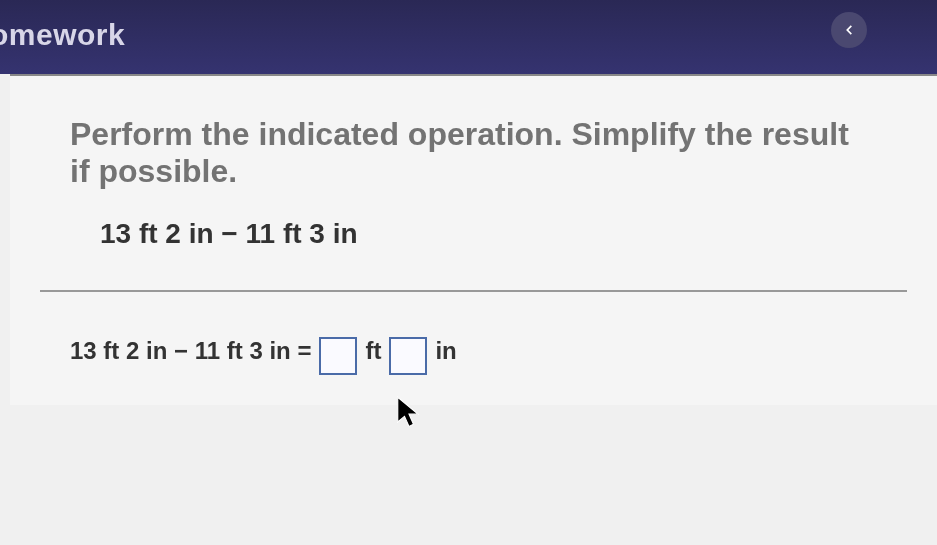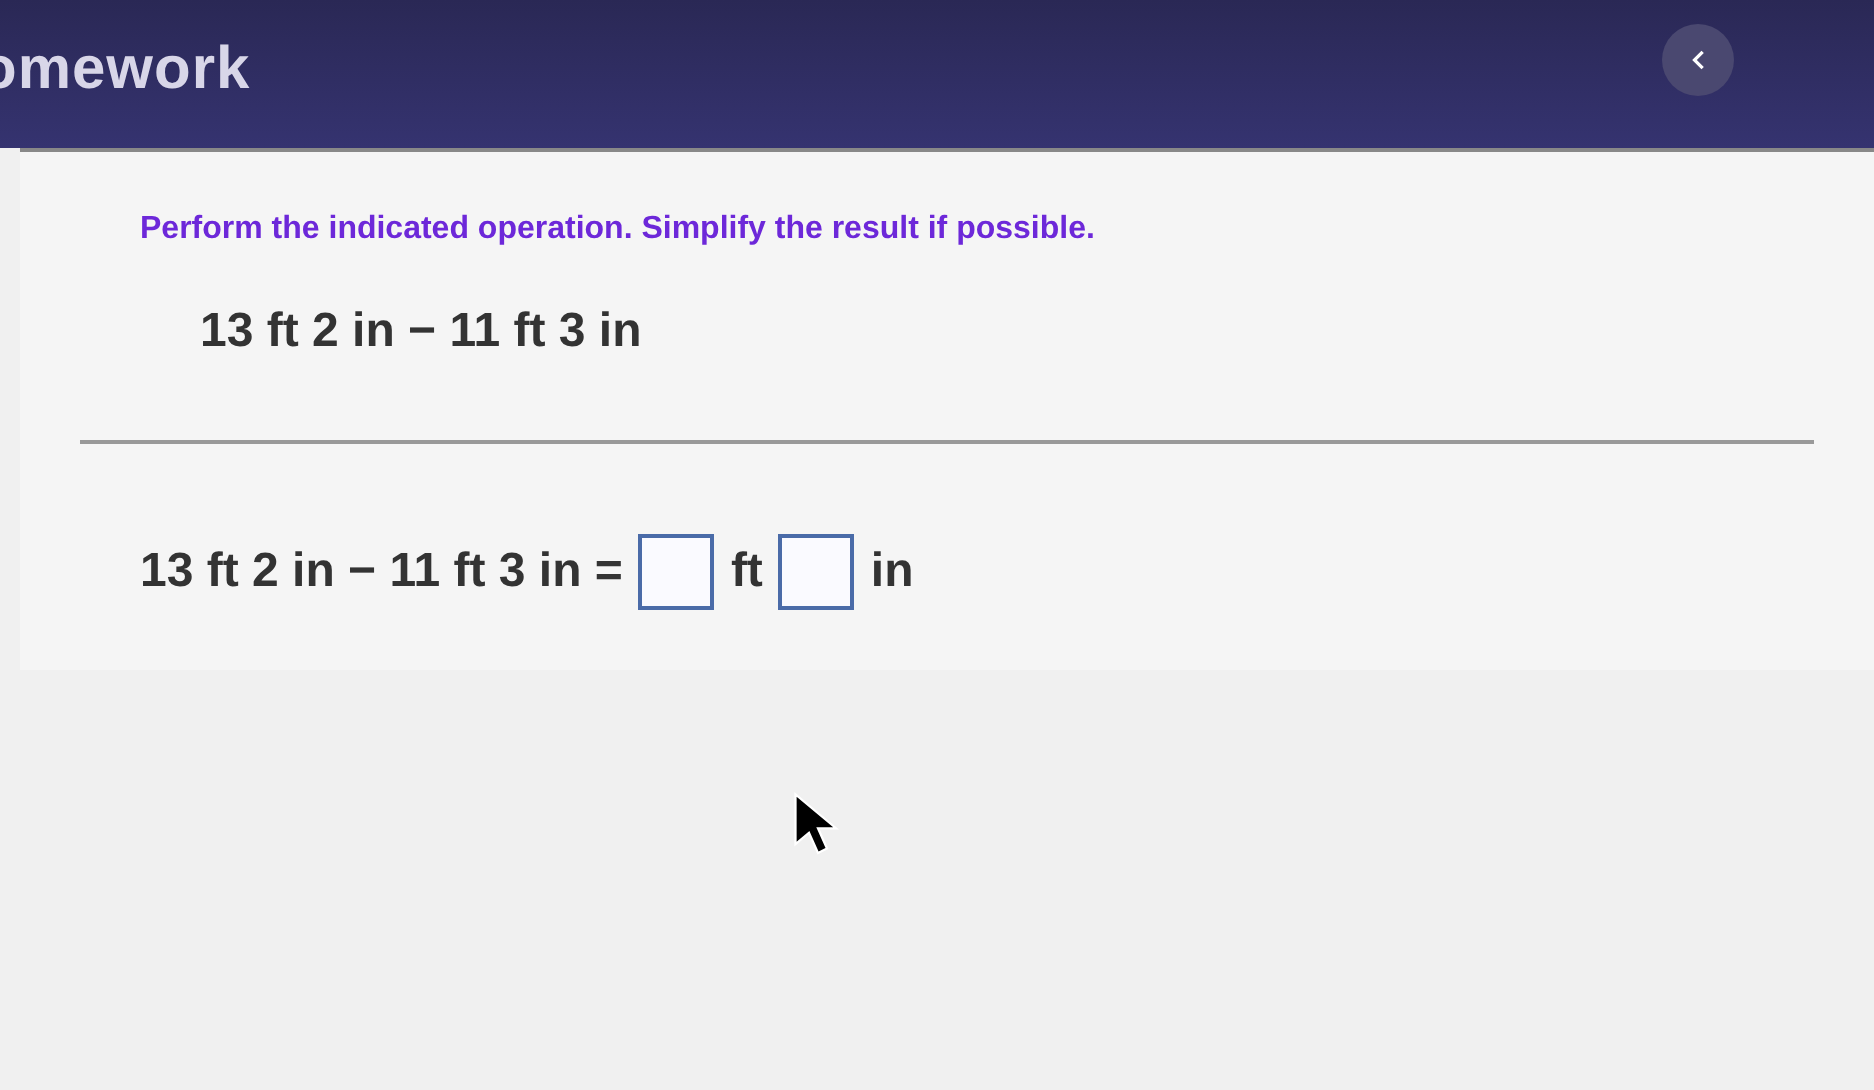--- a/index.html
+++ b/index.html
@@ -44,43 +44,44 @@
       height: 14px;
       fill: #ffffff;
     }
     .content {
       background: #f5f5f5;
       padding: 30px 60px;
       border-top: 2px solid #888;
       margin-left: 10px;
     }
     .instruction {
-      font-size: 16px;
+      font-size: 32px;
       font-weight: bold;
-      color: #6d28d9;
+      color: #737373;
       margin-bottom: 28px;
+      margin-top: 10px;
     }
     .expression {
-      font-size: 24px;
+      font-size: 28px;
       font-weight: bold;
       color: #333;
       margin-left: 30px;
       margin-bottom: 40px;
     }
     .divider {
       border: none;
       border-top: 2px solid #999;
       margin: 30px -30px 45px -30px;
     }
     .answer-row {
       font-size: 24px;
       font-weight: bold;
       color: #333;
       display: flex;
-      align-items: center;
+      align-items: flex-start;
       gap: 8px;
       flex-wrap: wrap;
     }
     .answer-input {
       width: 38px;
       height: 38px;
       border: 2px solid #4a6ba8;
       background: #fafaff;
       font-size: 20px;
       text-align: center;

